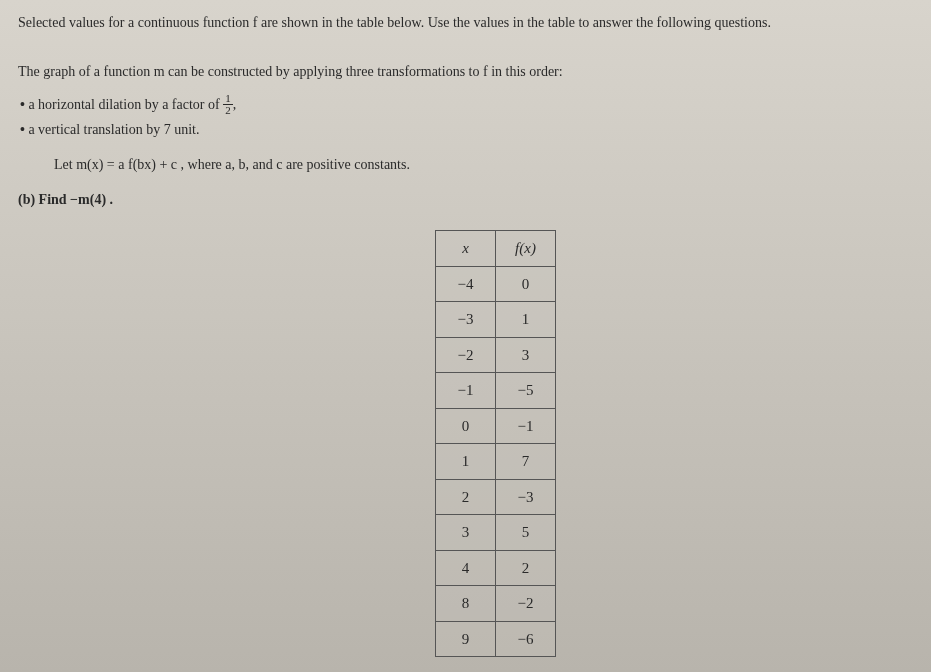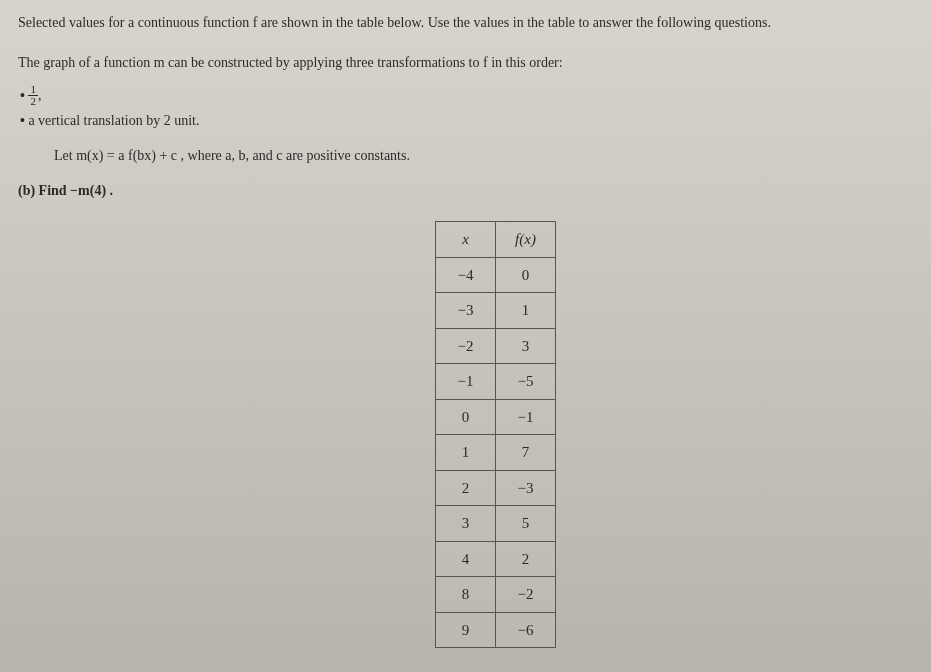--- a/index.html
+++ b/index.html
@@ -15,21 +15,21 @@
       padding: 12px 18px;
       color: #2a2a2a;
       font-size: 14px;
       line-height: 1.5;
       position: relative;
     }
     .paragraph {
       margin-bottom: 12px;
     }
     .intro {
-      margin-bottom: 19px;
+      margin-bottom: 28px;
     }
     .transform-list {
       list-style: none;
       margin-bottom: 14px;
       padding-left: 2px;
     }
     .transform-list li {
       margin-bottom: 2px;
     }
     .transform-list li::before {
@@ -87,23 +87,23 @@
   </style>
 </head>
 <body>
 
 <p class="paragraph intro">Selected values for a continuous function f are shown in the table below. Use the values in the table to answer the following questions.</p>
 
 <p class="paragraph">The graph of a function m can be constructed by applying three transformations to f in this order:</p>
 
 <ul class="transform-list">
   <li>
-    <span class="frac"><span class="num">1</span><span class="den">2</span></span><span>,</span>
+    <span>a horizontal dilation by a factor of </span><span class="frac"><span class="num">1</span><span class="den">2</span></span><span>,</span>
   </li>
-  <li>a vertical translation by 2 unit.</li>
+  <li>a vertical translation by 7 unit.</li>
 </ul>
 
 <p class="equation">Let m(x) = a f(bx) + c , where a, b, and c are positive constants.</p>
 
 <p class="question">(b) Find −m(4) .</p>
 
 <div class="table-container">
   <table>
     <thead>
       <tr>

